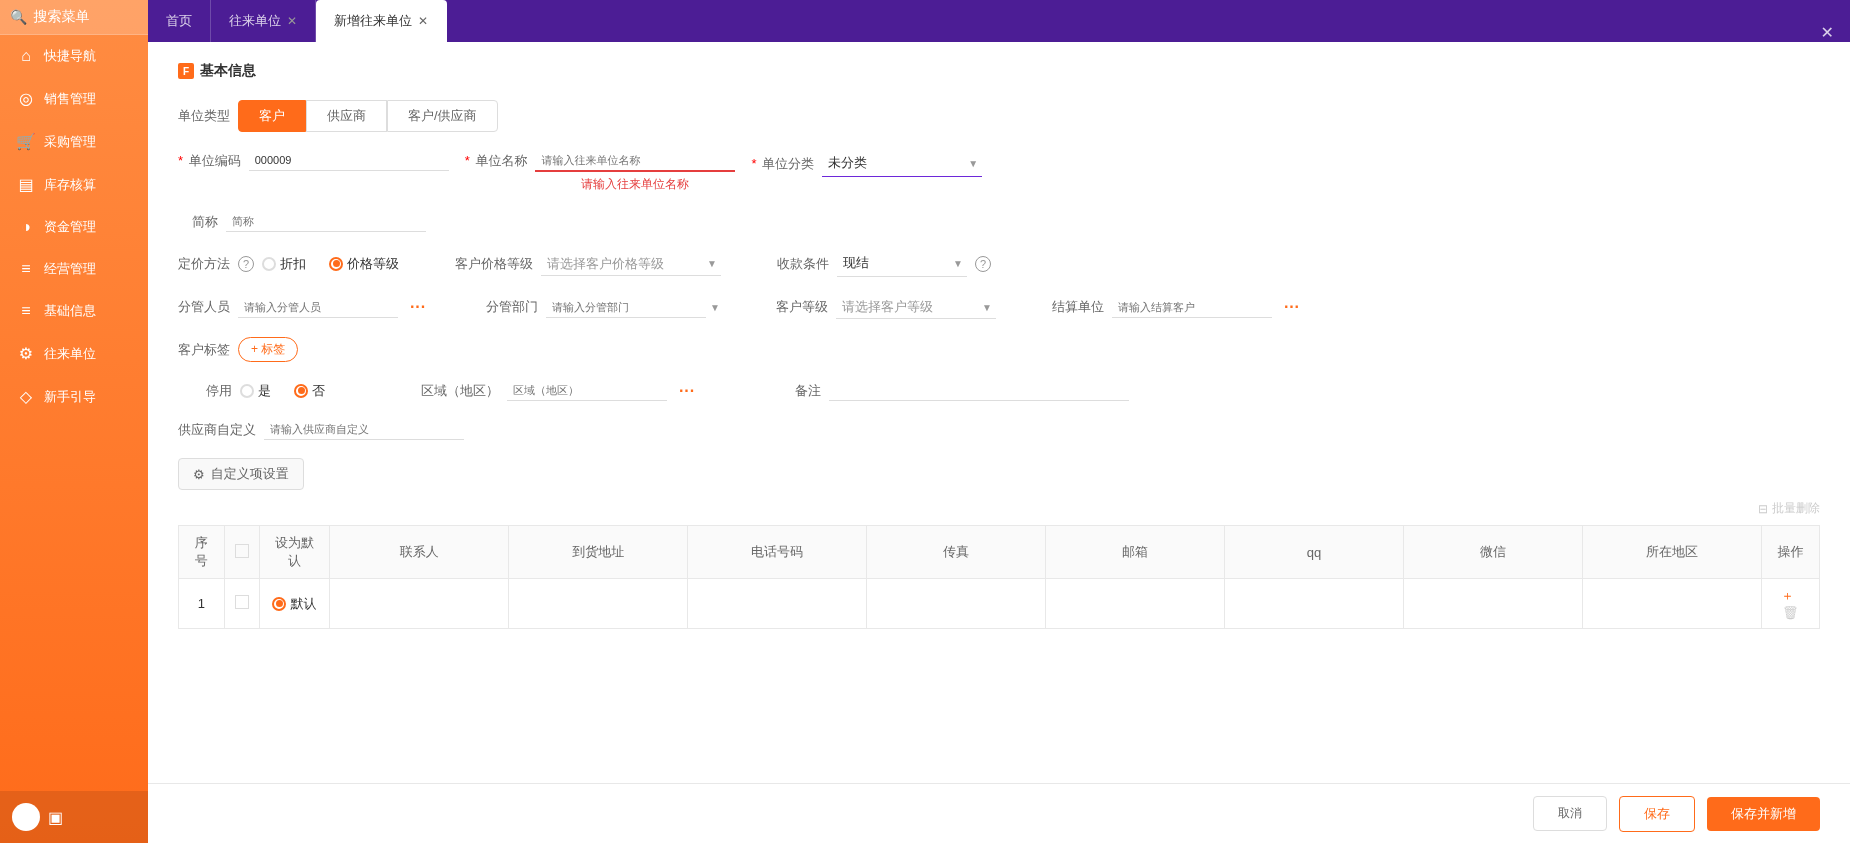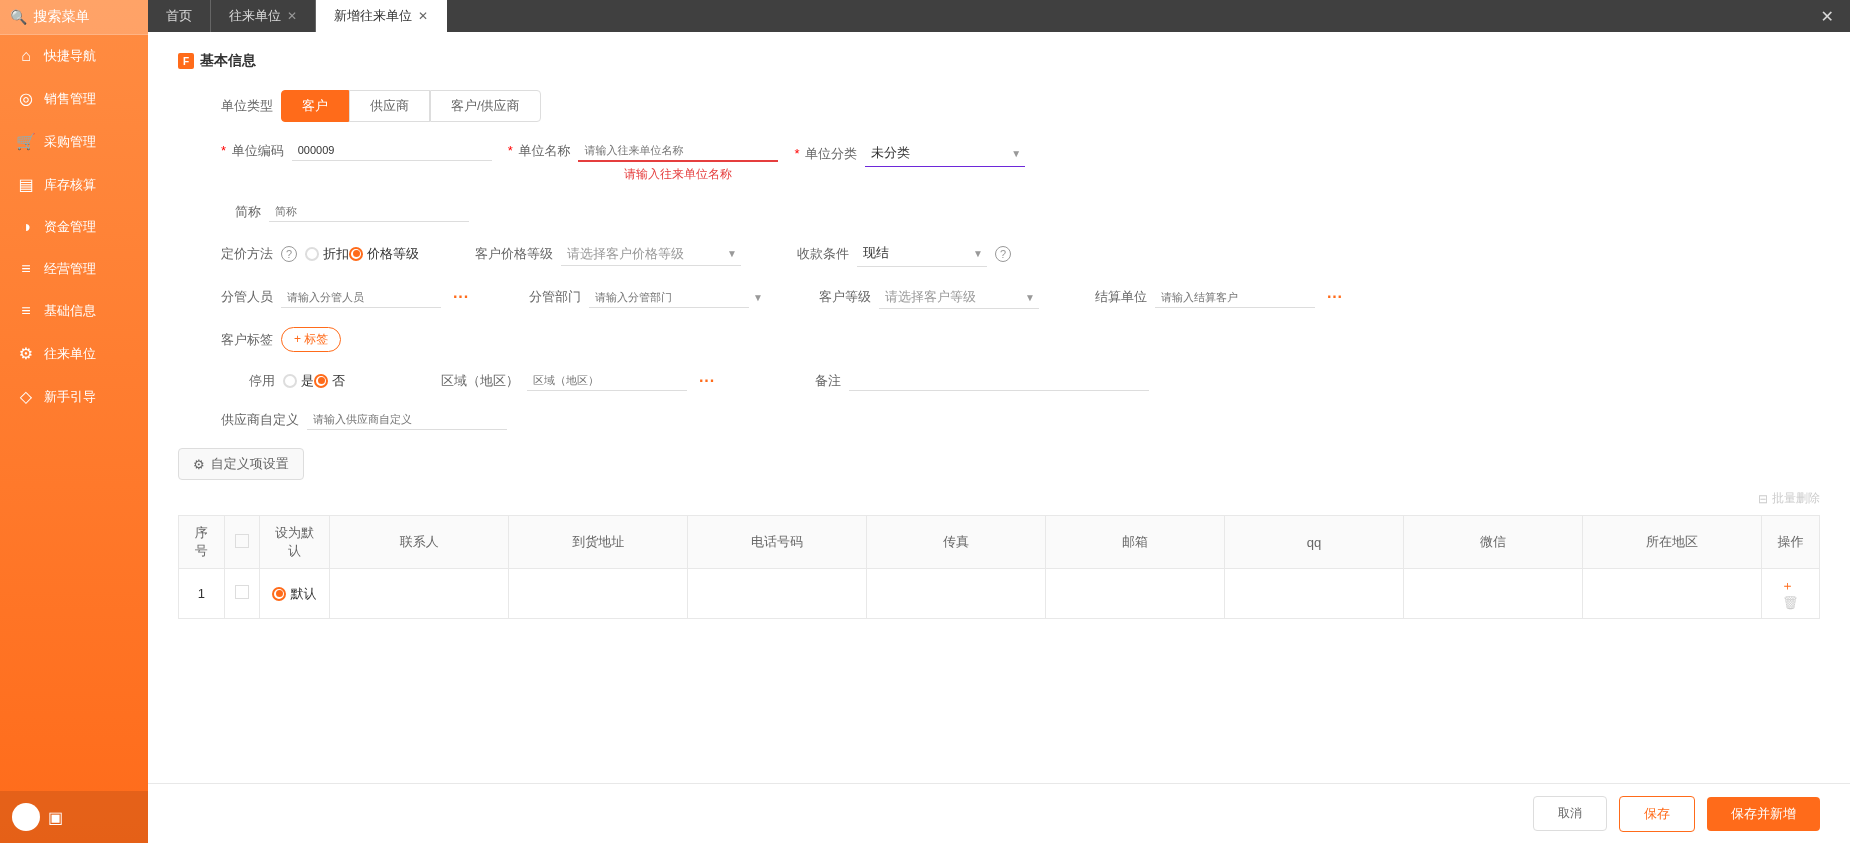--- a/index.html
+++ b/index.html
@@ -49,24 +49,24 @@
     .main {
       flex: 1;
       display: flex;
       flex-direction: column;
       background: #f5f5f5;
       overflow: hidden;
     }
 
     
     .tab-bar {
-      background: #404040;
-      display: flex;
-      align-items: center;
-      height: 32px;
+      background: #4c1d95;
+      display: flex;
+      align-items: flex-end;
+      height: 42px;
       padding-left: 0;
       flex-shrink: 0;
     }
     .tab {
       padding: 0 18px;
       height: 42px;
       display: flex;
       align-items: center;
       gap: 6px;
       cursor: pointer;
@@ -124,21 +124,20 @@
       font-weight: bold;
     }
 
     
     .form-row {
       display: flex;
       align-items: center;
       margin-bottom: 18px;
       gap: 16px;
       flex-wrap: wrap;
-      margin-left: 43px;
     }
     .form-group {
       display: flex;
       align-items: center;
       gap: 8px;
     }
     .form-label {
       color: #666;
       font-size: 13px;
       white-space: nowrap;
@@ -207,21 +206,21 @@
       border-color: #ff6b1a;
       color: #fff;
     }
     .type-btn:first-child { border-radius: 4px 0 0 4px; }
     .type-btn:last-child { border-radius: 0 4px 4px 0; }
 
     
     .radio-group {
       display: flex;
       align-items: flex-start;
-      gap: 0;
+      gap: 23px;
     }
     .radio-item {
       display: flex;
       align-items: center;
       gap: 4px;
       cursor: pointer;
       color: #333;
       font-size: 13px;
     }
     .radio-circle {

